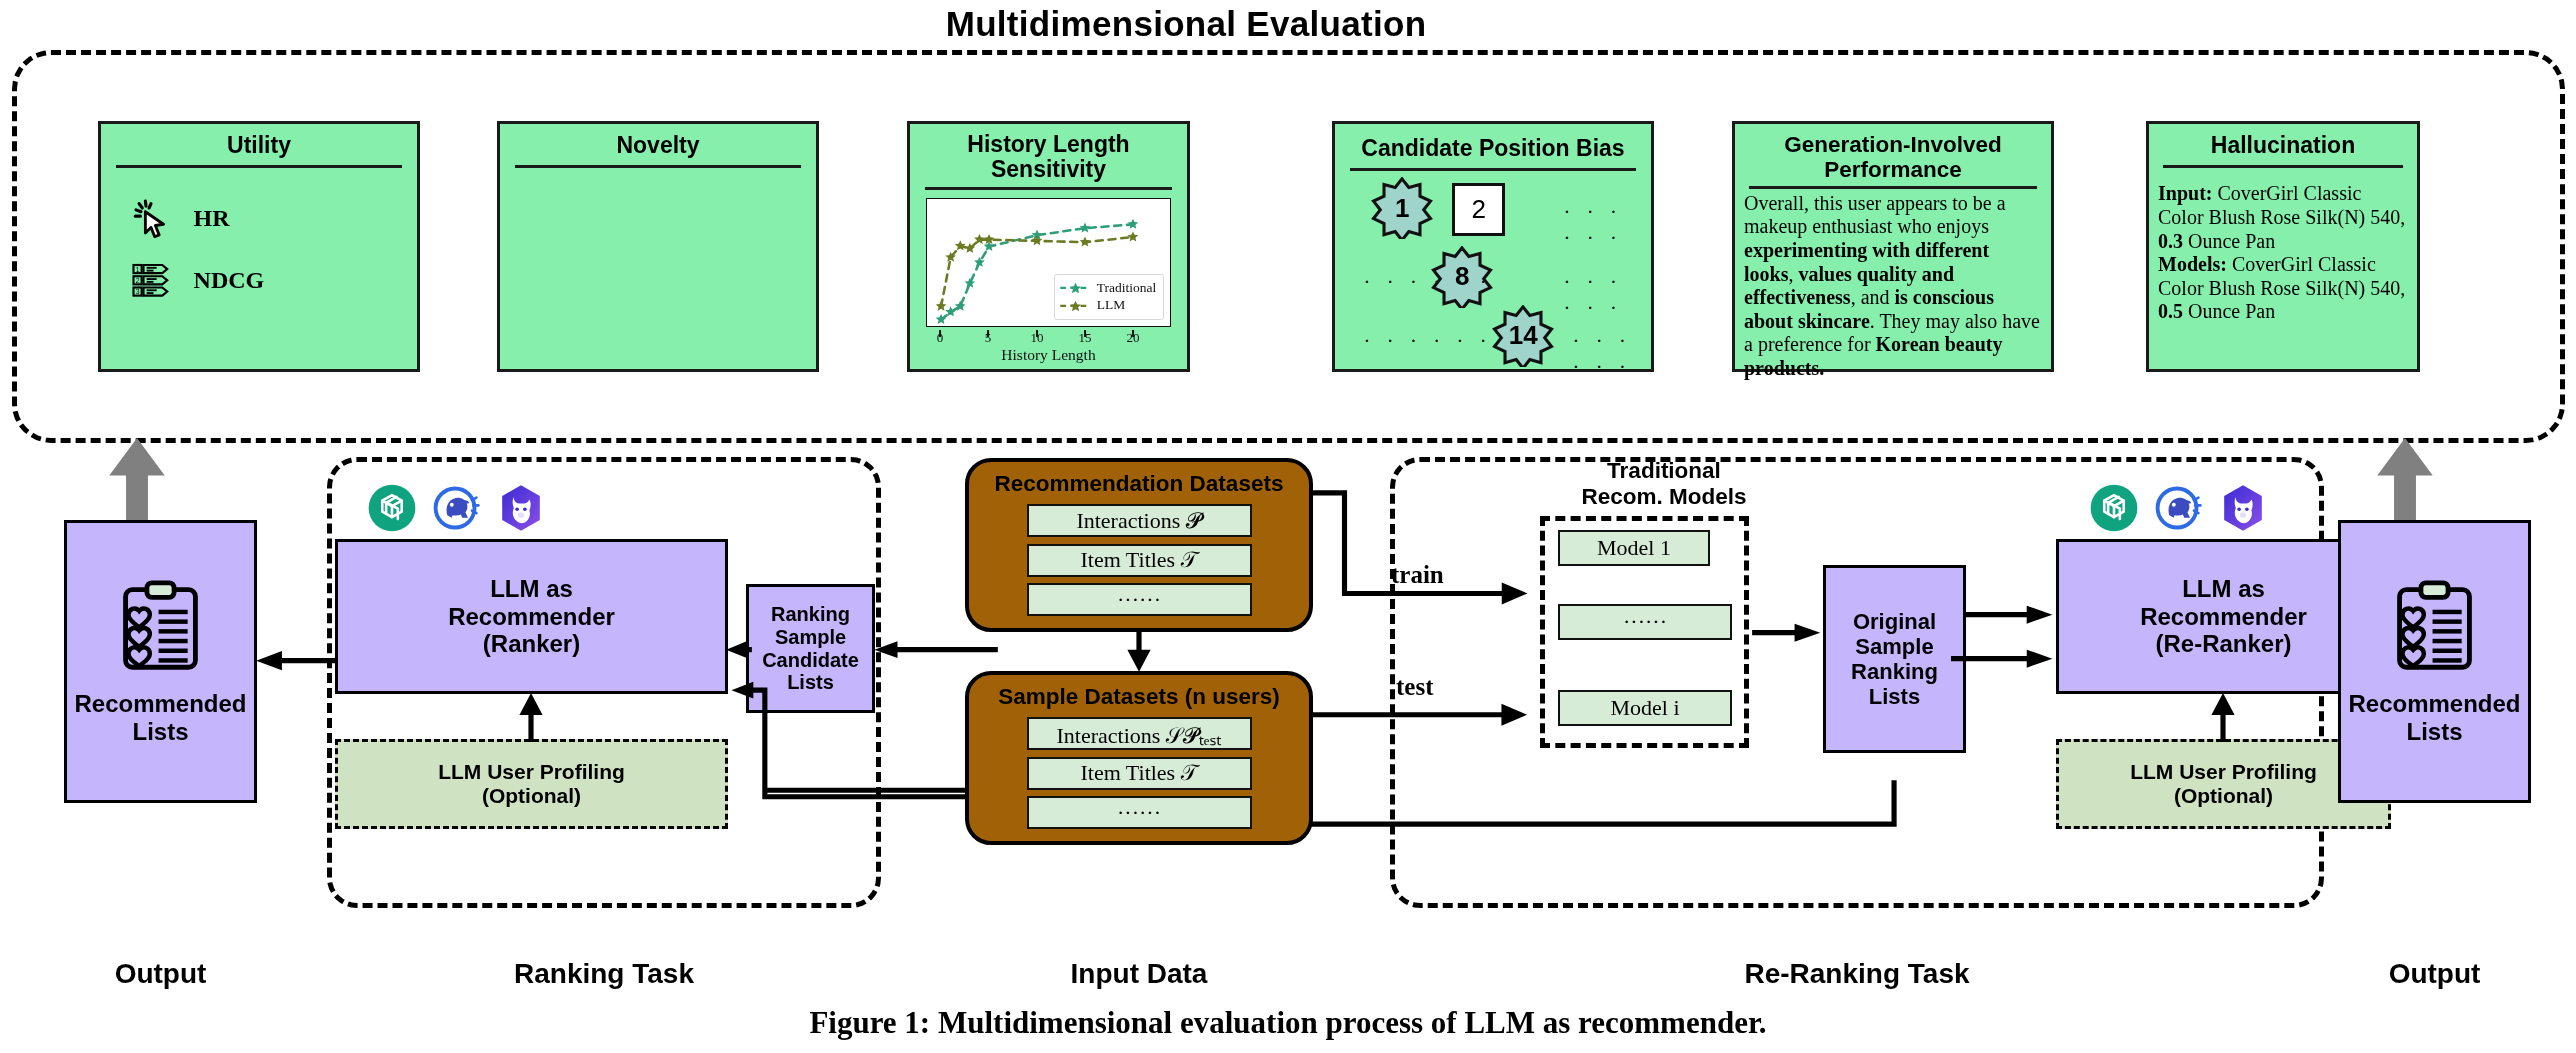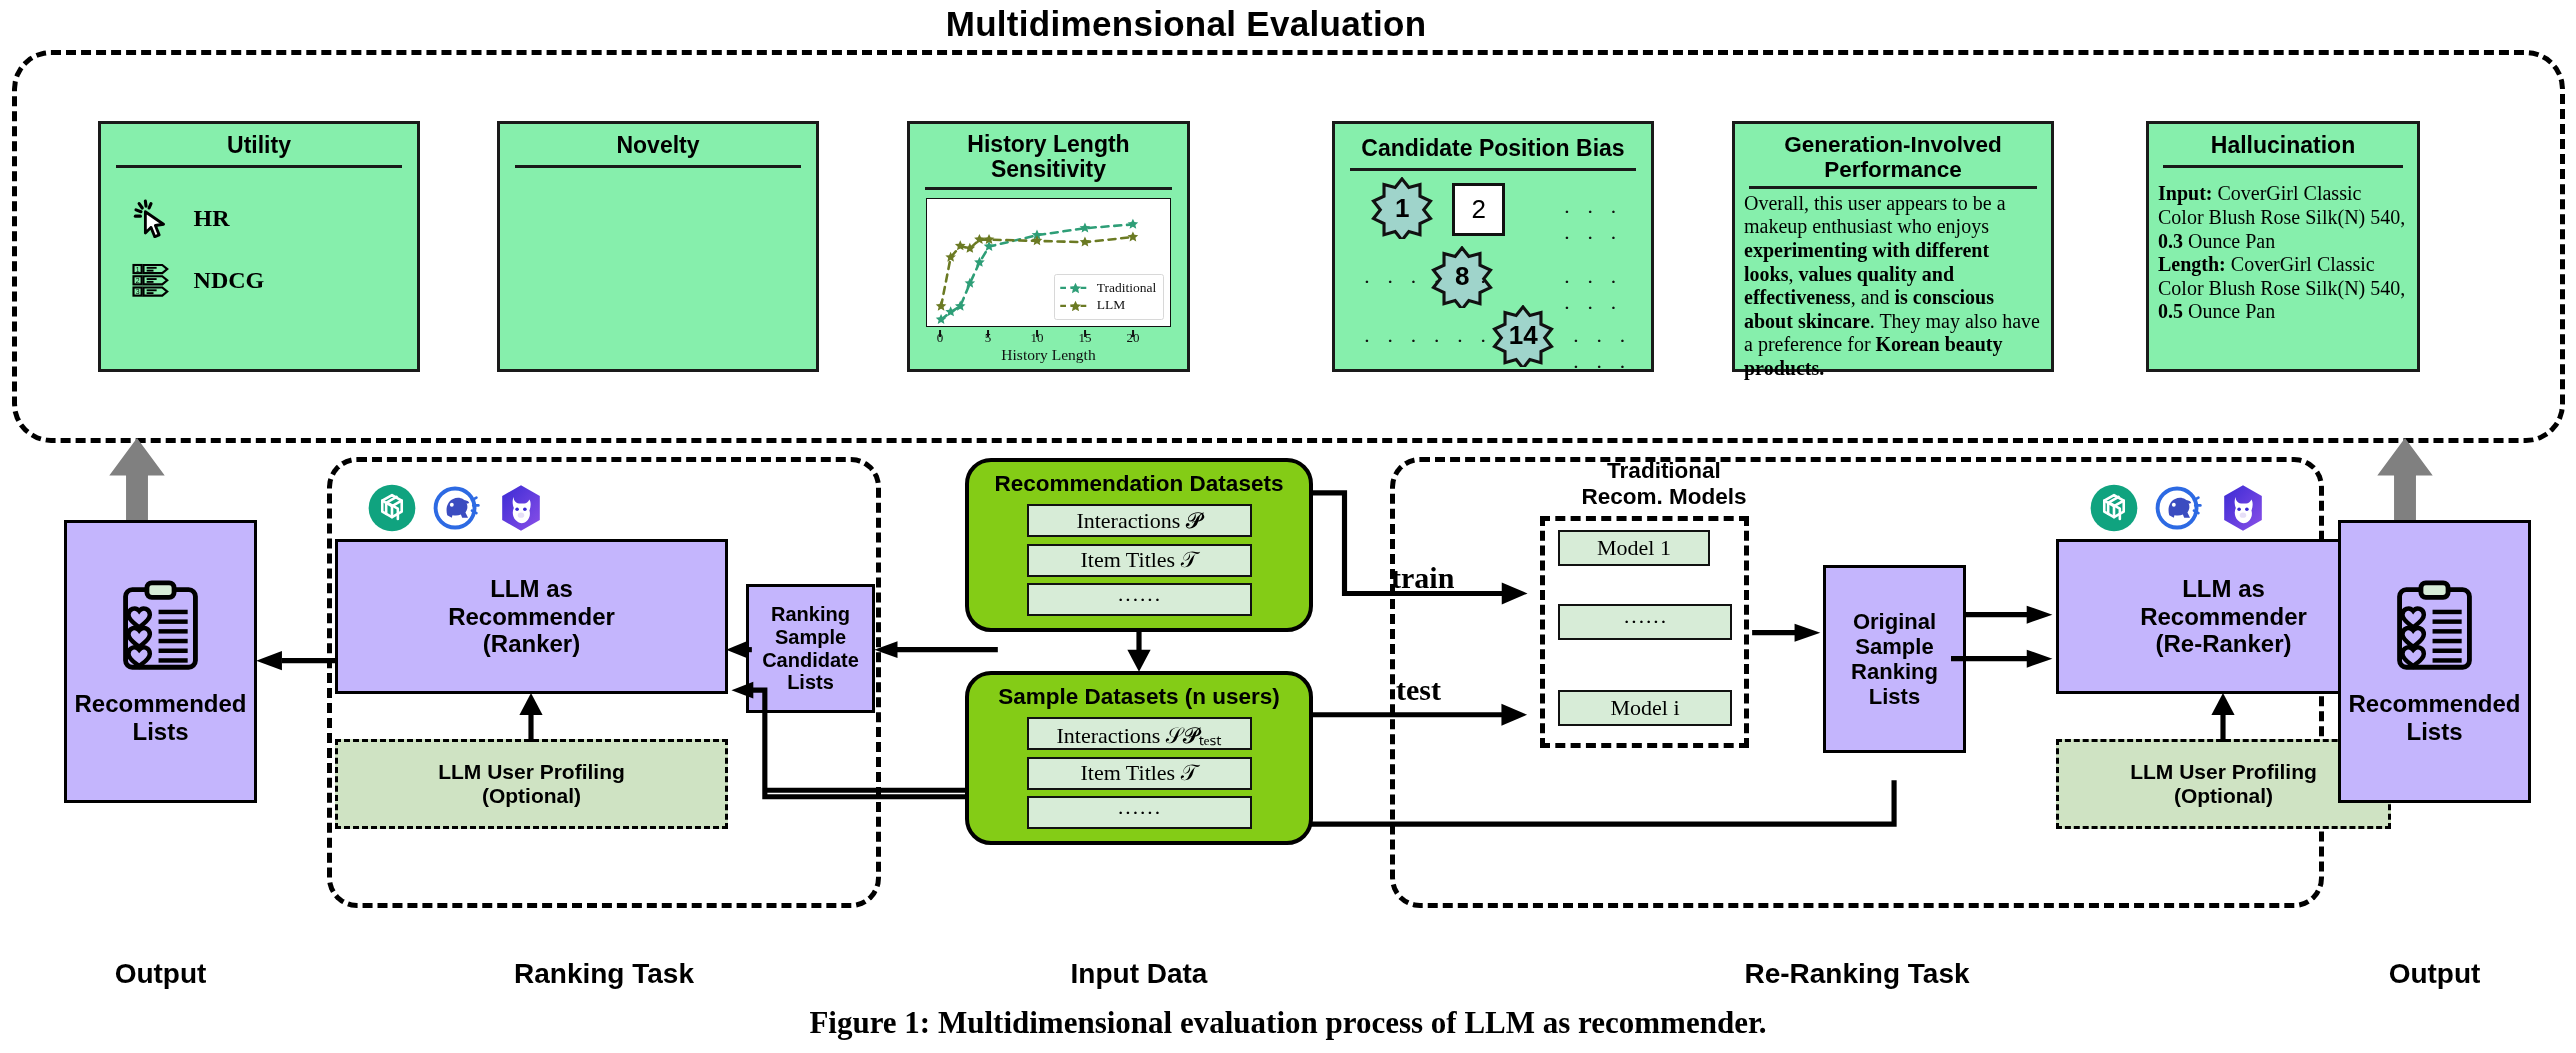--- a/index.html
+++ b/index.html
@@ -147,21 +147,21 @@
 
   .task-box {
     position: absolute;
     border: 5.8px dashed #000;
     border-radius: 30px;
   }
   .rounded-box {
     position: absolute;
     border: 4.5px solid #000;
     border-radius: 26px;
-    background: #84cc16;
+    background: #a16207;
   }
   .dashdot-box {
     position: absolute;
     border: 5.2px dashed #000;
     background: transparent;
   }
   .solid-box {
     position: absolute;
     border: 3.2px solid #000;
     background: #c4b5fd;
@@ -198,21 +198,21 @@
     font-size: 22px; color:#000;
   }
   .group-title {
     position:absolute;
     font-weight:bold; font-size:22.5px; line-height:1.14;
     text-align:center; color:#000;
   }
   .flow-label {
     position:absolute;
     font-family:"Liberation Serif", serif;
-    font-weight:bold; font-size: 30px; color:#000;text-align:center;
+    font-weight:bold; font-size: 25px; color:#000;text-align:center;
   }
   .bottom-label {
     position:absolute;
     font-weight:bold; font-size:28px; color:#000;
     text-align:center;
   }
   #caption {
     position:absolute; left:0; top:1005px; width:2576px;
     text-align:center;
     font-family:"Liberation Serif", serif;
@@ -389,21 +389,21 @@
 <div class="eval-card" style="left:1732px; width:322px; height:251px; padding:7.7px 9px 5.2px 9px;">
   <div class="card-title" style="white-space:pre-line; font-size:22.5px;">Generation-Involved
 Performance</div>
   <div class="card-rule" style="margin-top:3.9px;"></div>
   <div class="para">Overall, this user appears to be a makeup enthusiast who enjoys <b>experimenting with different looks</b>, <b>values quality and effectiveness</b>, and <b>is conscious about skincare</b>. They may also have a preference for <b>Korean beauty products.</b></div>
 </div>
 
 <div class="eval-card" style="left:2146px; width:274px; height:251px; padding:9px 9px 5.2px 9px;">
   <div class="card-title">Hallucination</div>
   <div class="card-rule"></div>
-  <div class="para" style="margin-top:14px;"><b>Input:</b> CoverGirl Classic Color Blush Rose Silk(N) 540, <b>0.3</b> Ounce Pan<br><b>Length:</b> CoverGirl Classic Color Blush Rose Silk(N) 540, <b>0.5</b> Ounce Pan</div>
+  <div class="para" style="margin-top:14px;"><b>Input:</b> CoverGirl Classic Color Blush Rose Silk(N) 540, <b>0.3</b> Ounce Pan<br><b>Models:</b> CoverGirl Classic Color Blush Rose Silk(N) 540, <b>0.5</b> Ounce Pan</div>
 </div>
 
 <div id="flow">
 
   <svg class="arrow" style="left:108px; top:-6.4px; width:58px; height:84px;" viewBox="0 0 90 130" width="58" height="84">
     <polygon points="45,0 88,58 62,58 62,130 28,130 28,58 2,58" fill="#808080"></polygon>
   </svg>
   <svg class="arrow" style="left:2376px; top:-6.4px; width:58px; height:84px;" viewBox="0 0 90 130" width="58" height="84">
     <polygon points="45,0 88,58 62,58 62,130 28,130 28,58 2,58" fill="#808080"></polygon>
   </svg>

